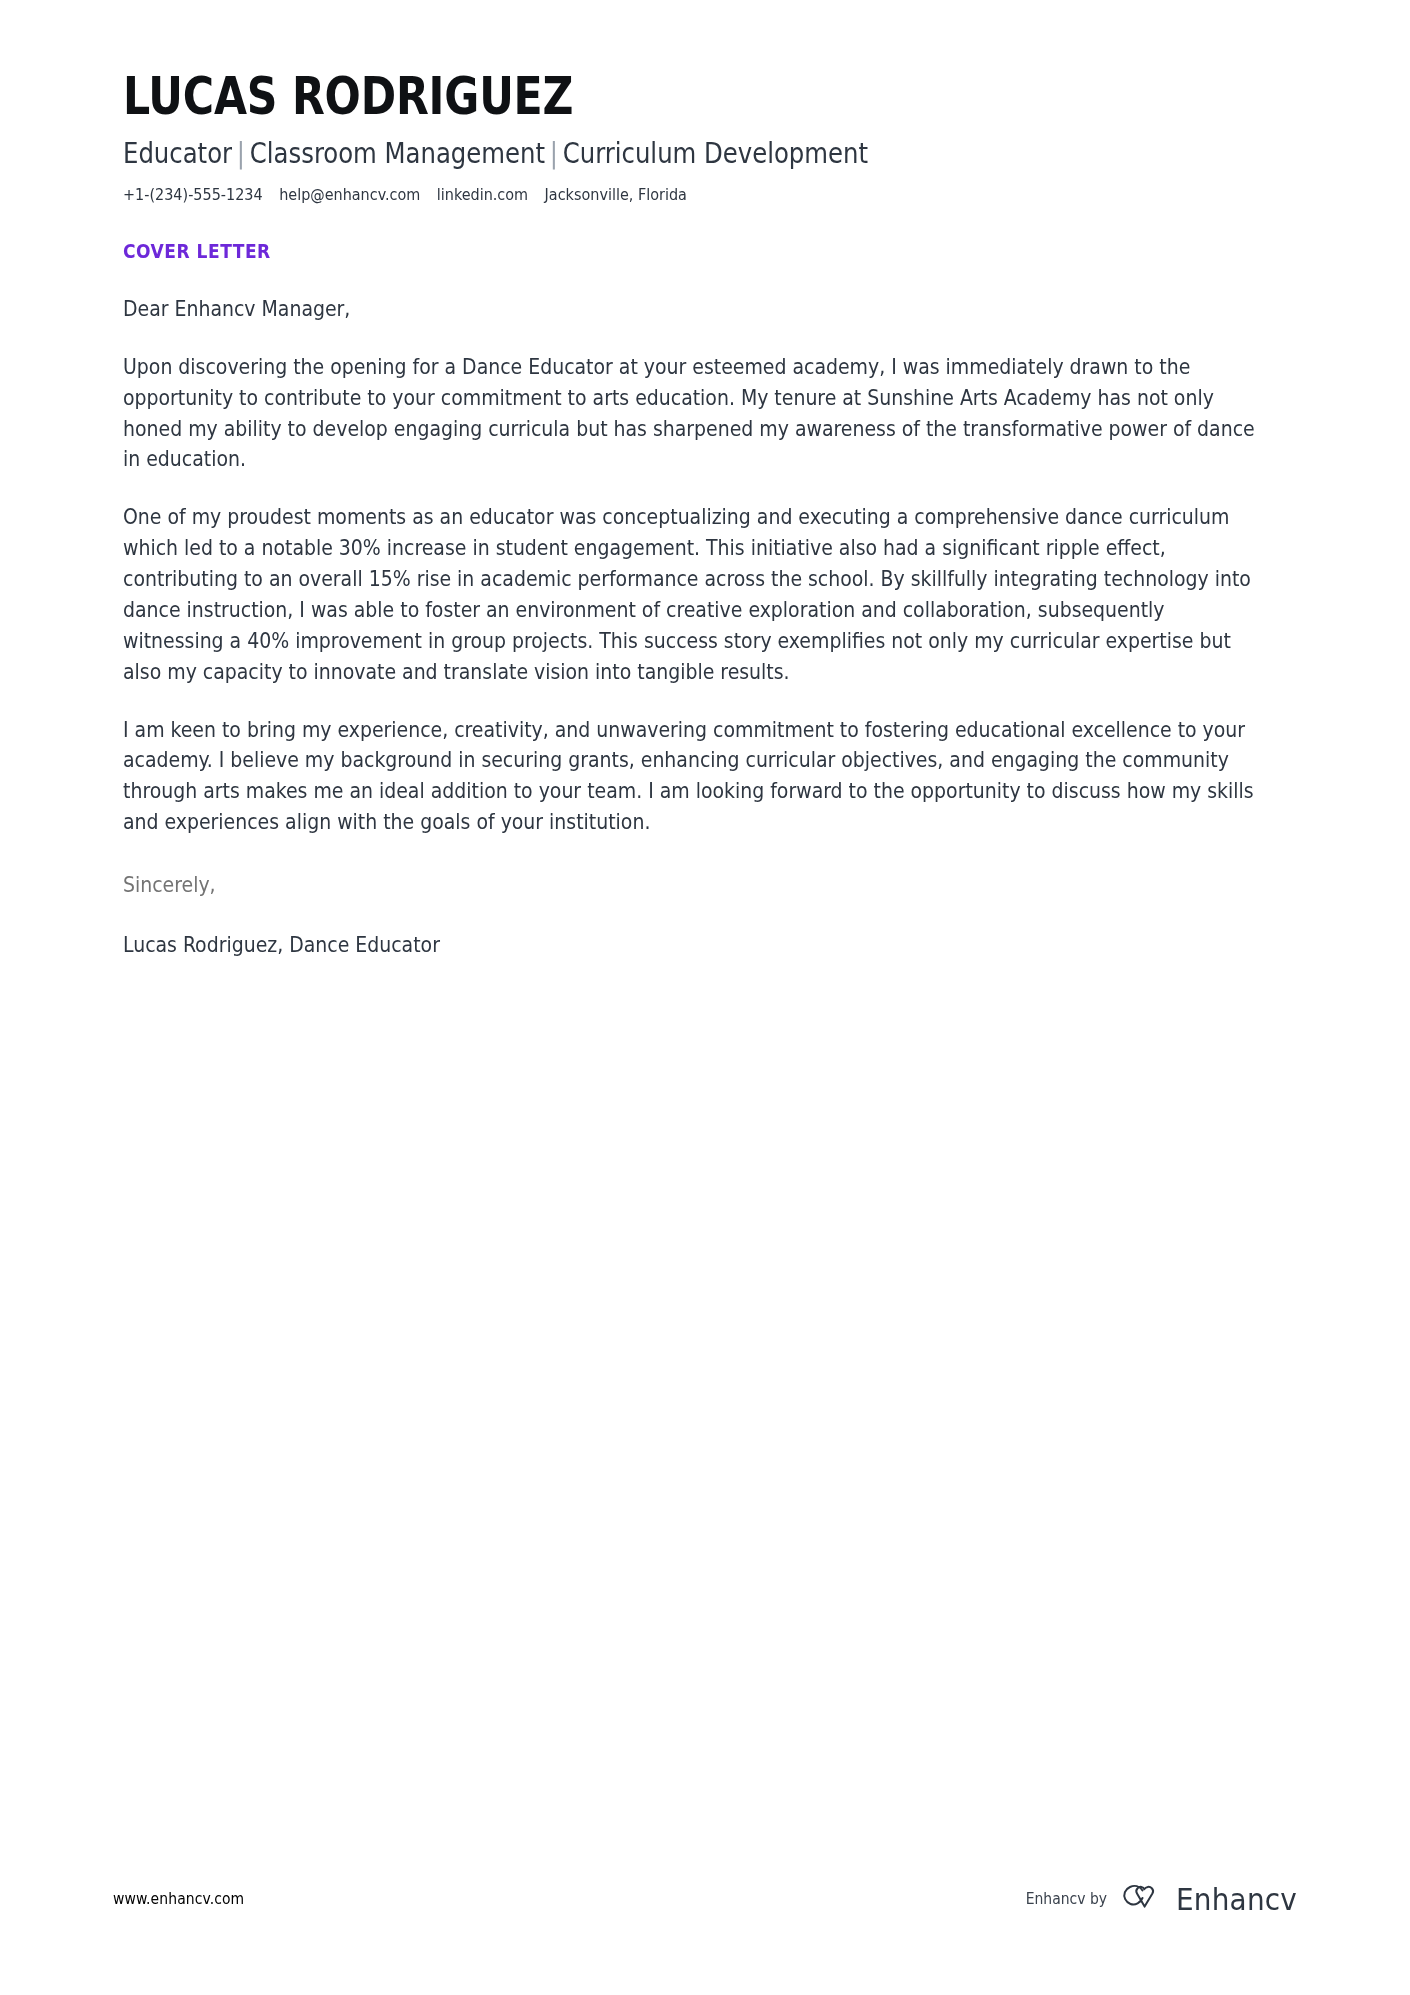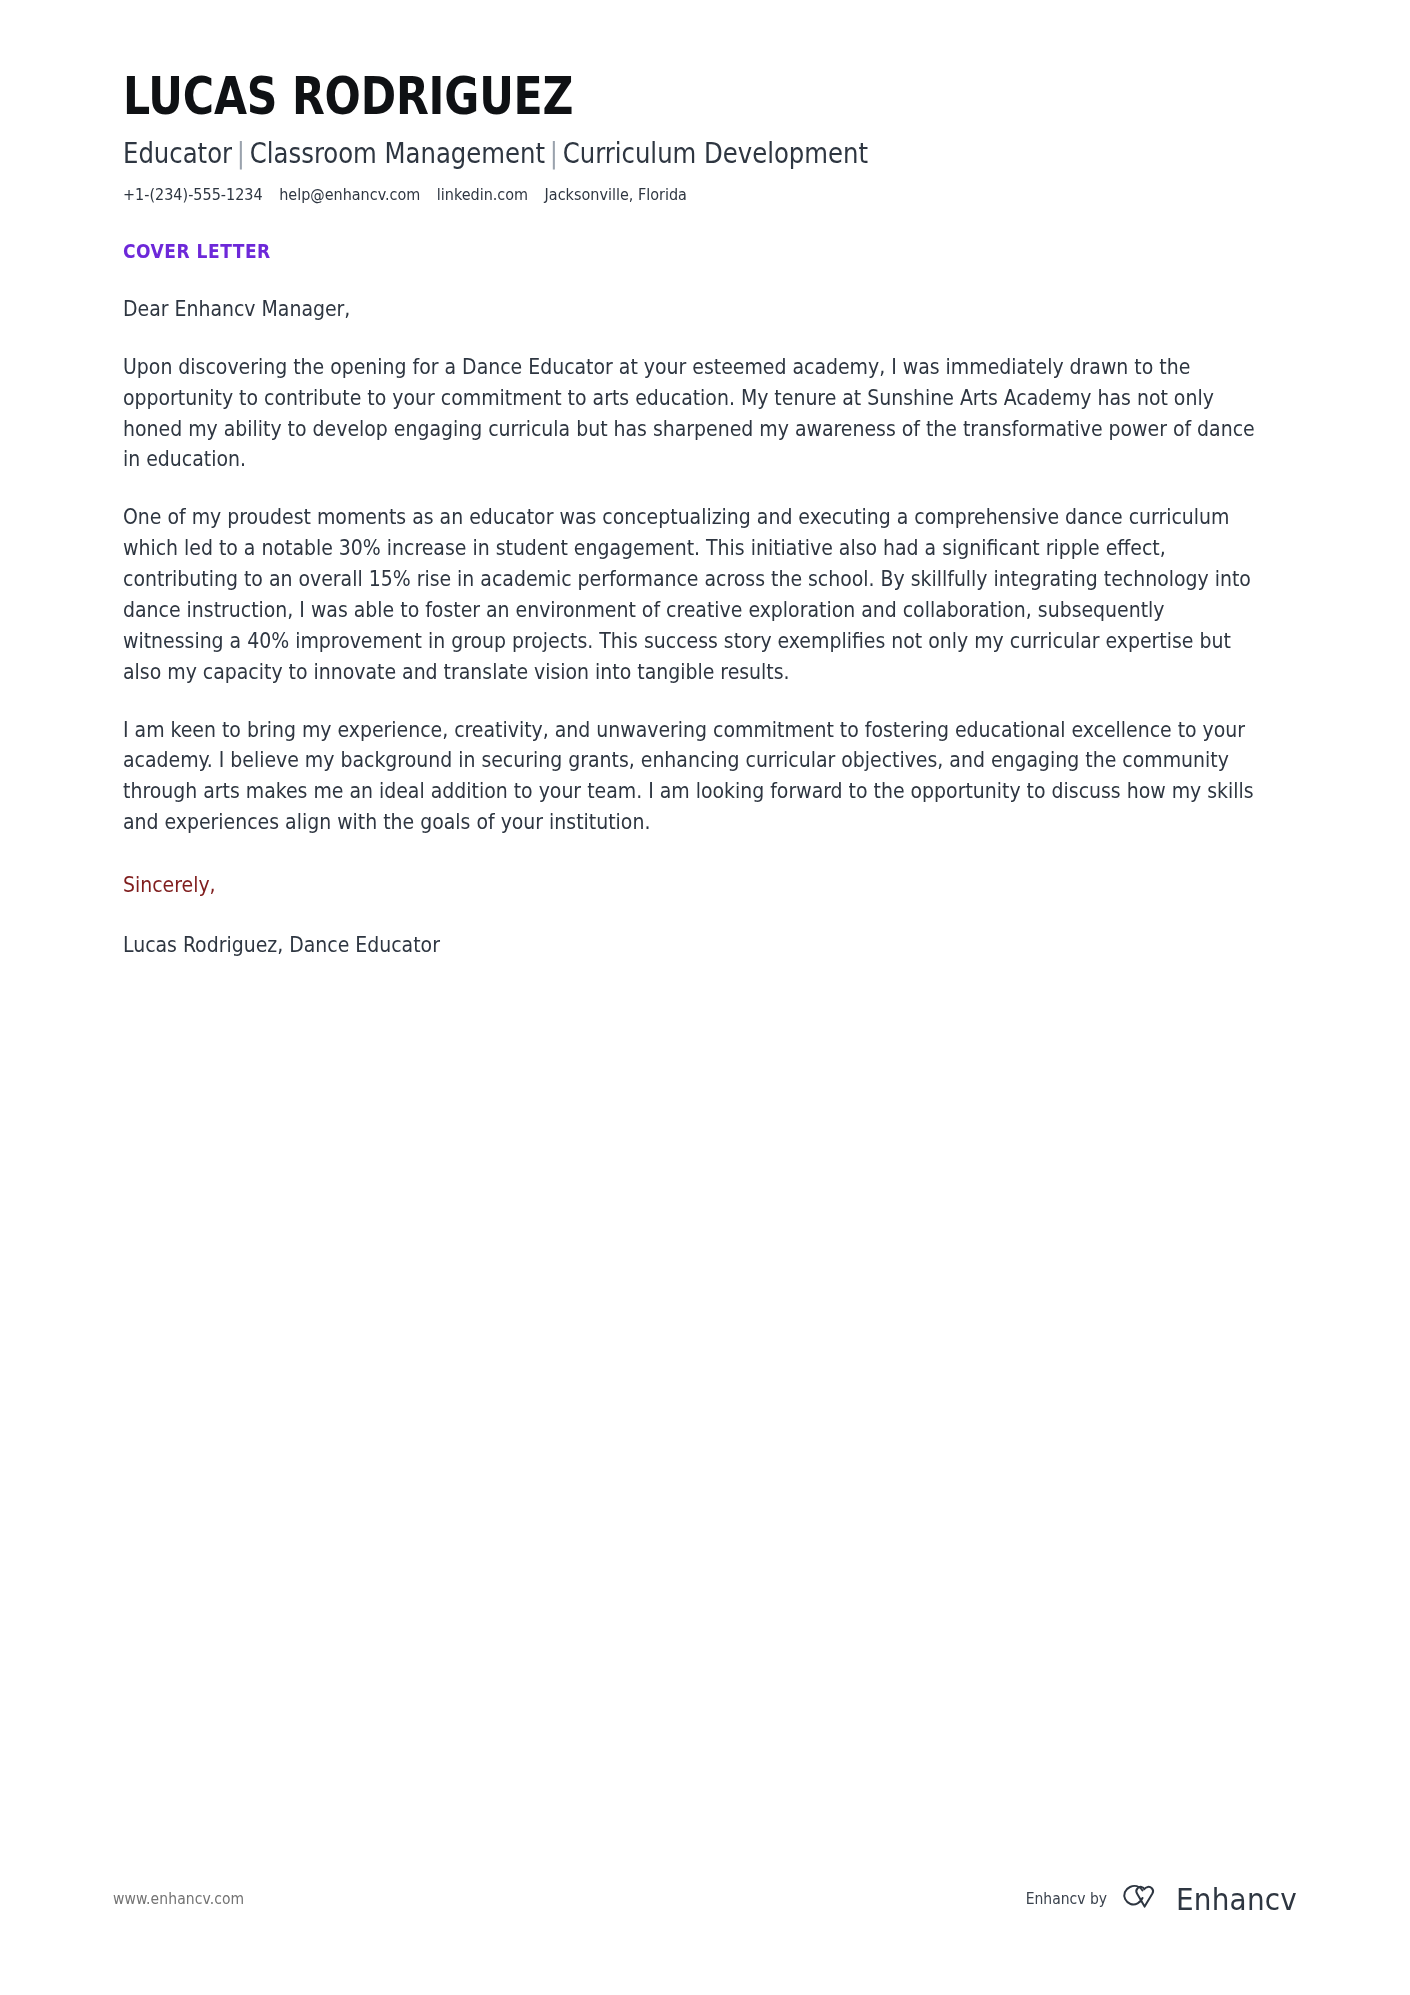--- a/index.html
+++ b/index.html
@@ -99,21 +99,21 @@
     line-height: 1.47;
     color: #2e3641;
     text-align: left;
     max-width: 1140px;
   }
   .closing {
     margin-top: 32px;
     font-family: "DejaVu Sans Condensed", "Liberation Sans Narrow", "Liberation Sans", sans-serif;
     font-size: 21px;
     line-height: 1.45;
-    color: #7f1d1d;
+    color: #737373;
   }
   .signature {
     margin-top: 30px;
     font-family: "DejaVu Sans Condensed", "Liberation Sans Narrow", "Liberation Sans", sans-serif;
     font-size: 21px;
     line-height: 1.45;
     color: #2e3641;
   }
 
   
@@ -122,21 +122,21 @@
     left: 113px;
     right: 113px;
     bottom: 78px;
     display: flex;
     align-items: center;
     justify-content: space-between;
   }
   .footer-url {
     font-family: "DejaVu Sans Condensed", "Liberation Sans Narrow", "Liberation Sans", sans-serif;
     font-size: 15.5px;
-    color: #737373;
+    color: #000000;
     letter-spacing: 0.1px;
   }
   .footer-brand {
     display: flex;
     align-items: center;
     gap: 14px;
   }
   .powered-by {
     font-family: "DejaVu Sans Condensed", "Liberation Sans Narrow", "Liberation Sans", sans-serif;
     font-size: 15.5px;

